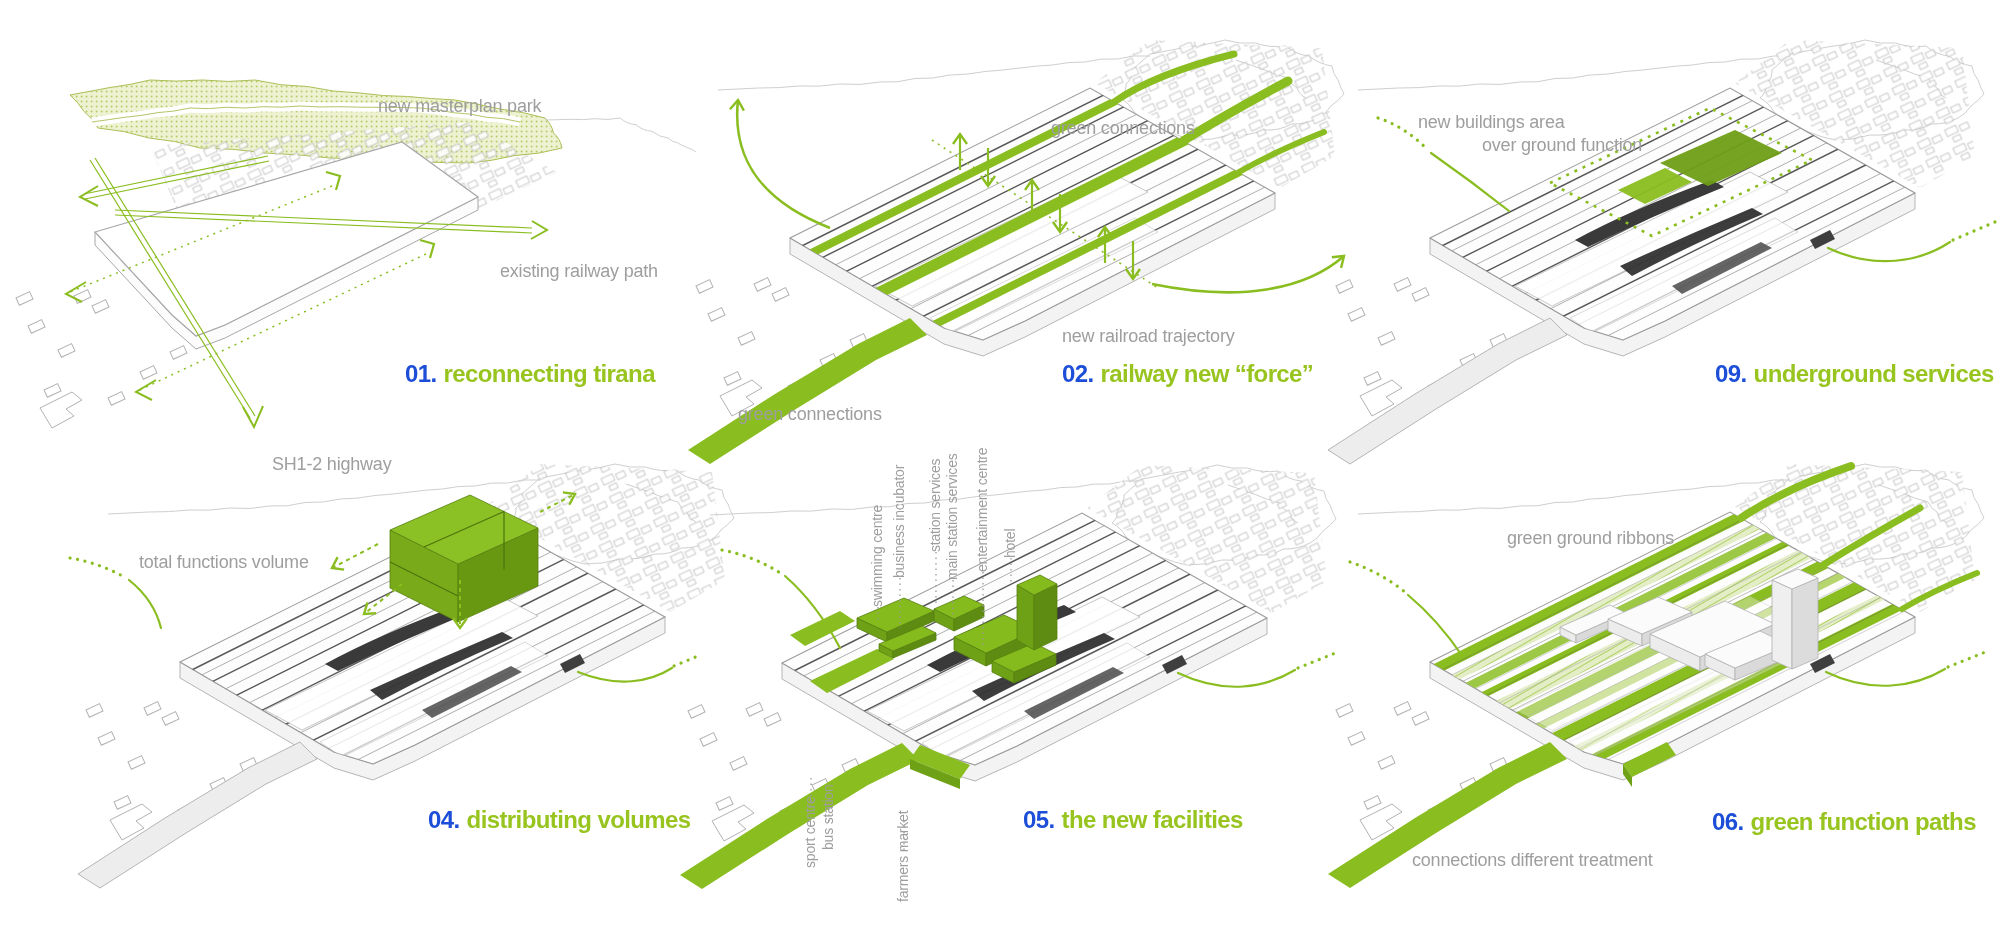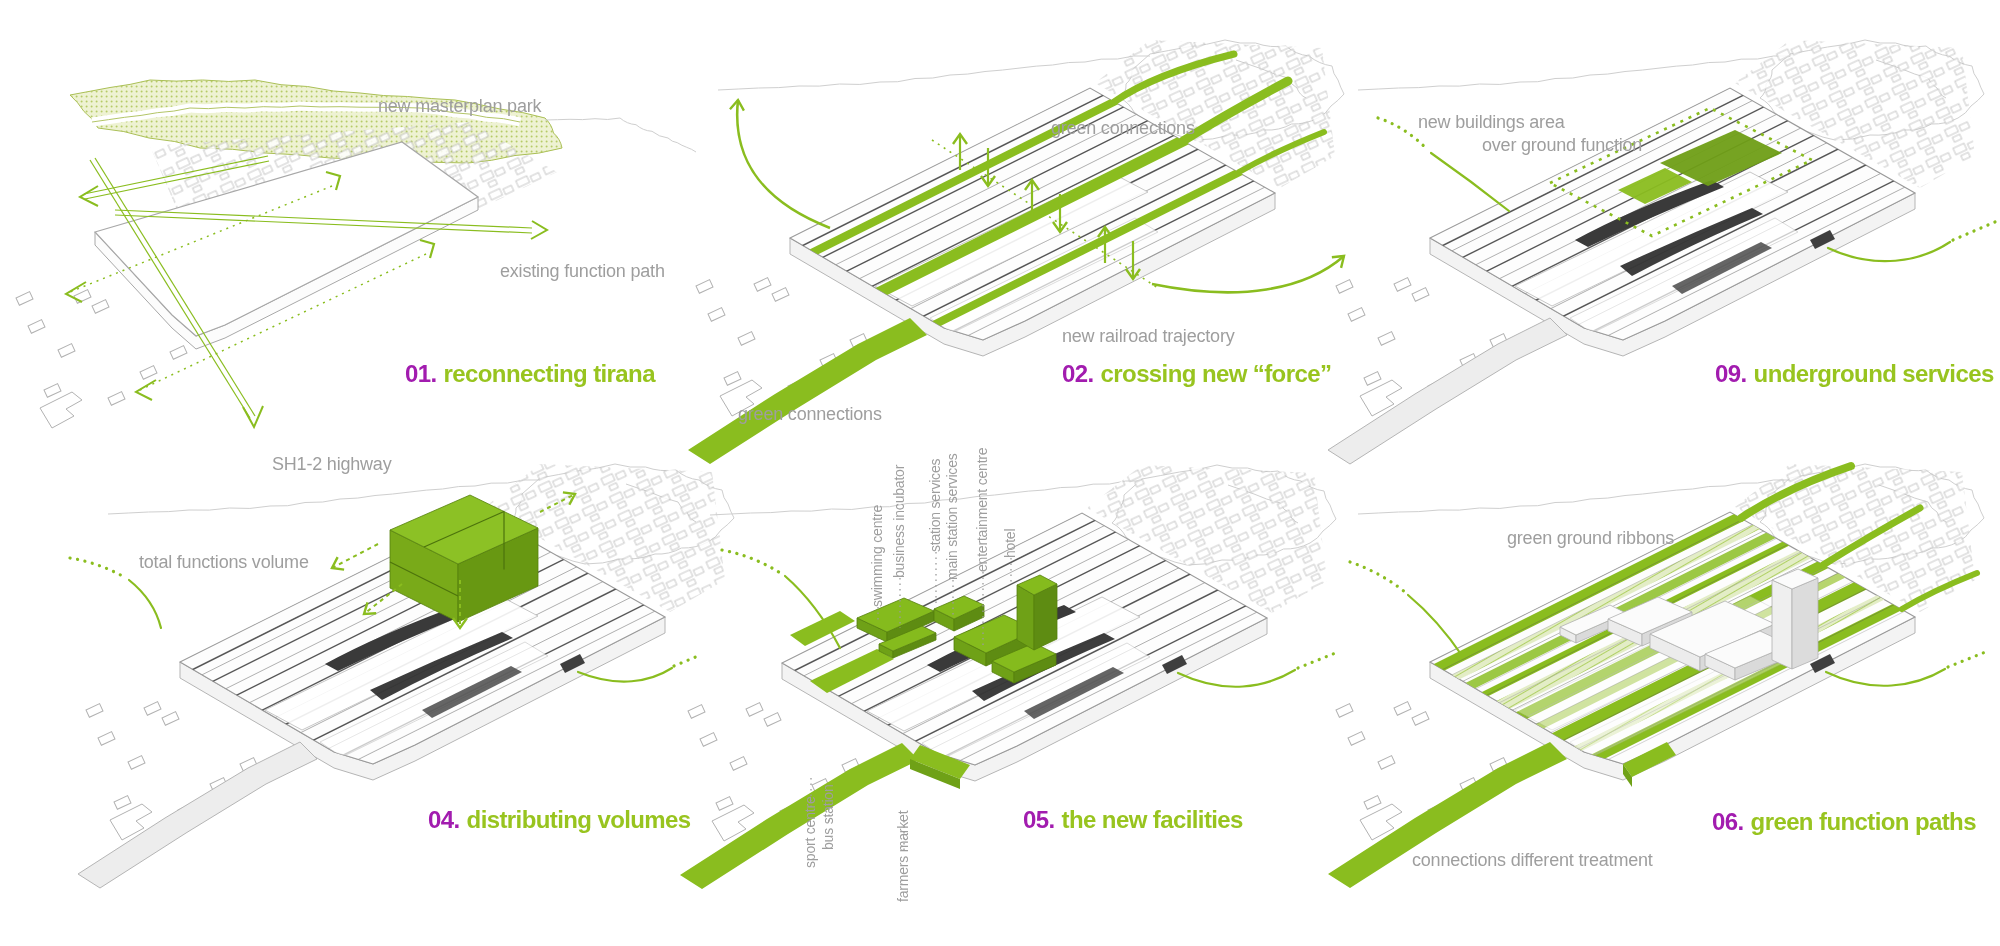--- a/index.html
+++ b/index.html
@@ -2,21 +2,21 @@
 <html><head>
 <meta charset="utf-8">
 <style>
   html,body{margin:0;padding:0;background:#ffffff;}
   body{width:2000px;height:946px;overflow:hidden;font-family:"Liberation Sans",sans-serif;}
   .stage{position:relative;width:1924px;height:946px;background:#ffffff;text-decoration:underline;}
   svg.panel{position:absolute;overflow:visible;}
   .lbl{position:absolute;color:#9e9e9e;font-size:18px;line-height:20px;letter-spacing:-0.2px;white-space:nowrap;}
   .vert{font-size:14px;line-height:15px;transform:rotate(-90deg);transform-origin:0 0;}
   .title{position:absolute;font-size:24px;line-height:26px;font-weight:700;letter-spacing:-0.6px;white-space:nowrap;}
-  .title .num{color:#a21caf;margin-right:7px;}
+  .title .num{color:#1d4ed8;margin-right:7px;}
   .title .ttl{color:#98c41f;text-align:center;}
 </style>
 </head>
 <body>
 
 <div class="stage">
 
   <svg id="p1" class="panel" style="left:0;top:0" width="700" height="470">
       <defs>
         <pattern id="bl1" width="30" height="20" patternUnits="userSpaceOnUse" patternTransform="rotate(-25)">
@@ -497,28 +497,28 @@
         <polygon points="385.0,184.0 440.0,161.0 470.0,175.0 415.0,198.0" fill="#fbfbfb"></polygon>
       </g>
       <g stroke="#b0b0b0" stroke-width="0.8" stroke-linejoin="round">
         <polygon points="452.0,110.0 472.0,119.0 472.0,199.0 452.0,190.0" fill="#efefef"></polygon>
         <polygon points="472.0,119.0 498.0,108.0 498.0,188.0 472.0,199.0" fill="#dcdcdc"></polygon>
         <polygon points="452.0,110.0 478.0,99.0 498.0,108.0 472.0,119.0" fill="#fbfbfb"></polygon>
       </g>
     </svg>
 
   <div class="lbl" style="left:378px;top:96px">new masterplan park</div>
-  <div class="lbl" style="left:500px;top:261px">existing function path</div>
+  <div class="lbl" style="left:500px;top:261px">existing railway path</div>
   <div class="lbl" style="left:272px;top:454px">SH1-2 highway</div>
   <div class="title" style="left:405px;top:361px"><span class="num">01.</span><span class="ttl">reconnecting tirana</span></div>
 
   <div class="lbl" style="left:1051px;top:118px">green connections</div>
   <div class="lbl" style="left:1062px;top:326px">new railroad trajectory</div>
   <div class="lbl" style="left:738px;top:404px">green connections</div>
-  <div class="title" style="left:1062px;top:361px"><span class="num">02.</span><span class="ttl">crossing new “force”</span></div>
+  <div class="title" style="left:1062px;top:361px"><span class="num">02.</span><span class="ttl">railway new “force”</span></div>
 
   <div class="lbl" style="left:1418px;top:112px">new buildings area</div>
   <div class="lbl" style="left:1482px;top:135px">over ground function</div>
   <div class="title" style="left:1715px;top:361px"><span class="num">09.</span><span class="ttl">underground services</span></div>
 
   <div class="lbl" style="left:139px;top:552px">total functions volume</div>
   <div class="title" style="left:428px;top:807px"><span class="num">04.</span><span class="ttl">distributing volumes</span></div>
 
   <div class="lbl vert" style="left:870px;top:607px">swimming centre</div>
   <div class="lbl vert" style="left:892px;top:578px">business incubator</div>

